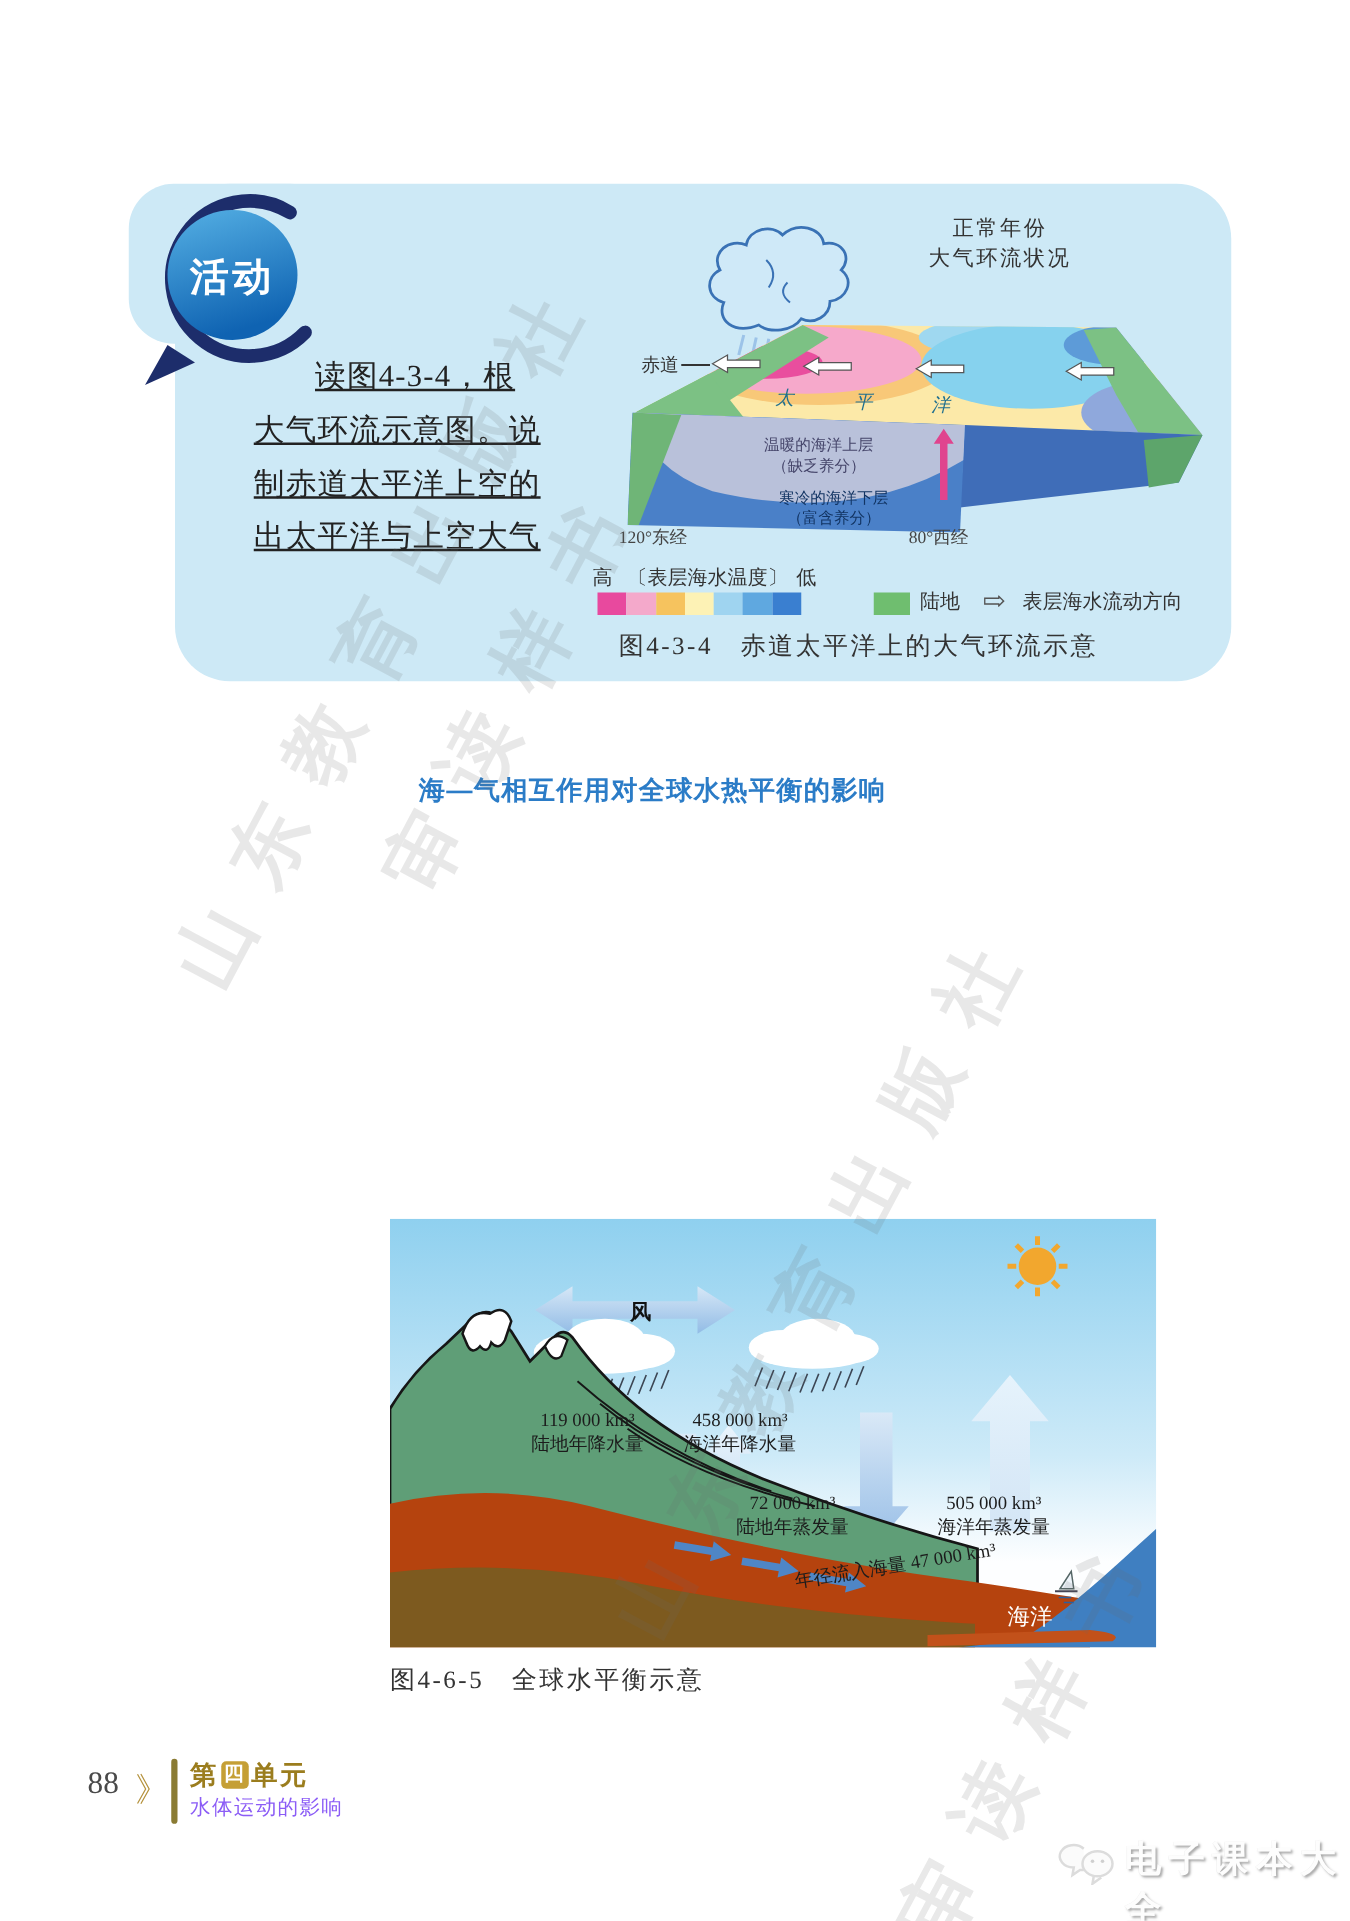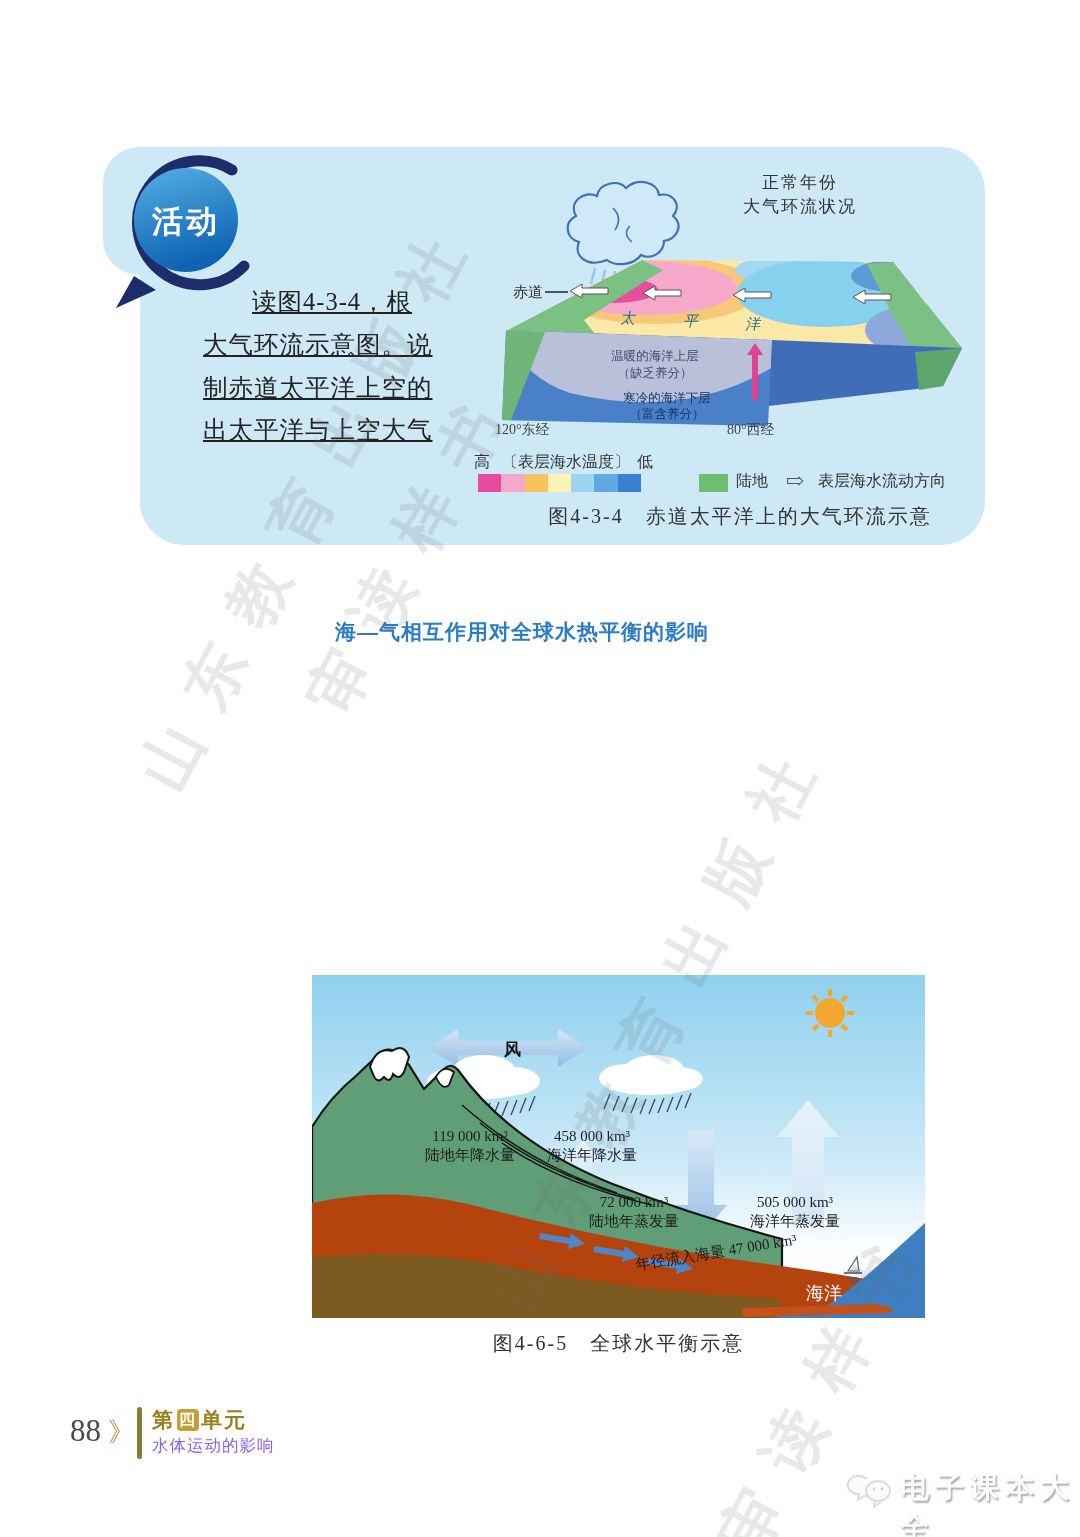--- a/index.html
+++ b/index.html
@@ -6,34 +6,34 @@
   #page{position:relative;width:1080px;height:1537px;background:#ffffff;overflow:hidden;
         font-family:"Liberation Serif","DejaVu Serif",serif;}
   .abs{position:absolute;}
   
   .act-box{left:140px;top:147px;width:845px;height:398px;background:#cde9f6;border-radius:44px;}
   .act-tab{left:103px;top:147px;width:165px;height:128px;background:#cde9f6;border-radius:36px;}
   .act-text{left:203px;top:281px;width:256px;color:#222;font-size:24.5px;line-height:42.8px;
             letter-spacing:1px;text-decoration:underline;}
   .act-text .ln1{text-indent:2em;}
   
-  .cap{color:#333;font-size:20px;letter-spacing:2px;text-align:center;}
+  .cap{color:#333;font-size:20px;letter-spacing:2px;text-align:left;}
   
   .lg-txt{color:#333;font-size:16px;}
   #scale-bar{left:478px;top:474px;width:163px;height:18px;display:flex;}
   #scale-bar div{flex:1;}
   .land-swatch{left:699px;top:474px;width:29px;height:18px;background:#6fbe6f;}
   .flow-arrow{left:786px;top:468px;font-size:22px;color:#555;}
   
   .sec-head{left:335px;top:618px;width:640px;color:#2b7cc7;font-size:21px;font-weight:bold;
             font-family:"Liberation Sans","DejaVu Sans",sans-serif;letter-spacing:1px;}
   .sec-par{left:285px;top:664px;width:692px;color:#1d1d1d;font-size:23.5px;line-height:42.6px;
            text-align:justify;text-indent:2em;letter-spacing:.5px;}
   
-  .pg-num{left:70px;top:1413px;font-size:31px;color:#4a4a4a;}
+  .pg-num{left:70px;top:1413px;font-size:25px;color:#4a4a4a;}
   .pg-chev{left:108px;top:1414px;font-size:27px;color:#b5923c;letter-spacing:-6px;}
   .unit-bar{left:137px;top:1407px;width:5px;height:52px;background:#8a7b33;border-radius:3px;}
   .unit-line1{left:152px;top:1406px;font-size:21px;color:#9b7d1e;font-weight:bold;letter-spacing:2px;
               display:flex;align-items:center;}
   .unit-box{display:inline-block;width:22px;height:22px;background:#c59f35;border-radius:4px;
             color:#fff;font-size:16px;line-height:22px;text-align:center;margin:0 2px;font-weight:bold;}
   .unit-line2{left:152px;top:1435px;font-size:16.5px;color:#8b5cf6;letter-spacing:1px;}
   
   .brand{left:900px;top:1468px;font-size:29px;font-weight:bold;letter-spacing:6px;color:#fdfdfd;
          text-shadow:1.5px 1.5px 2px #a9a9a9, -0.5px -0.5px 0 #f2f2f2;

